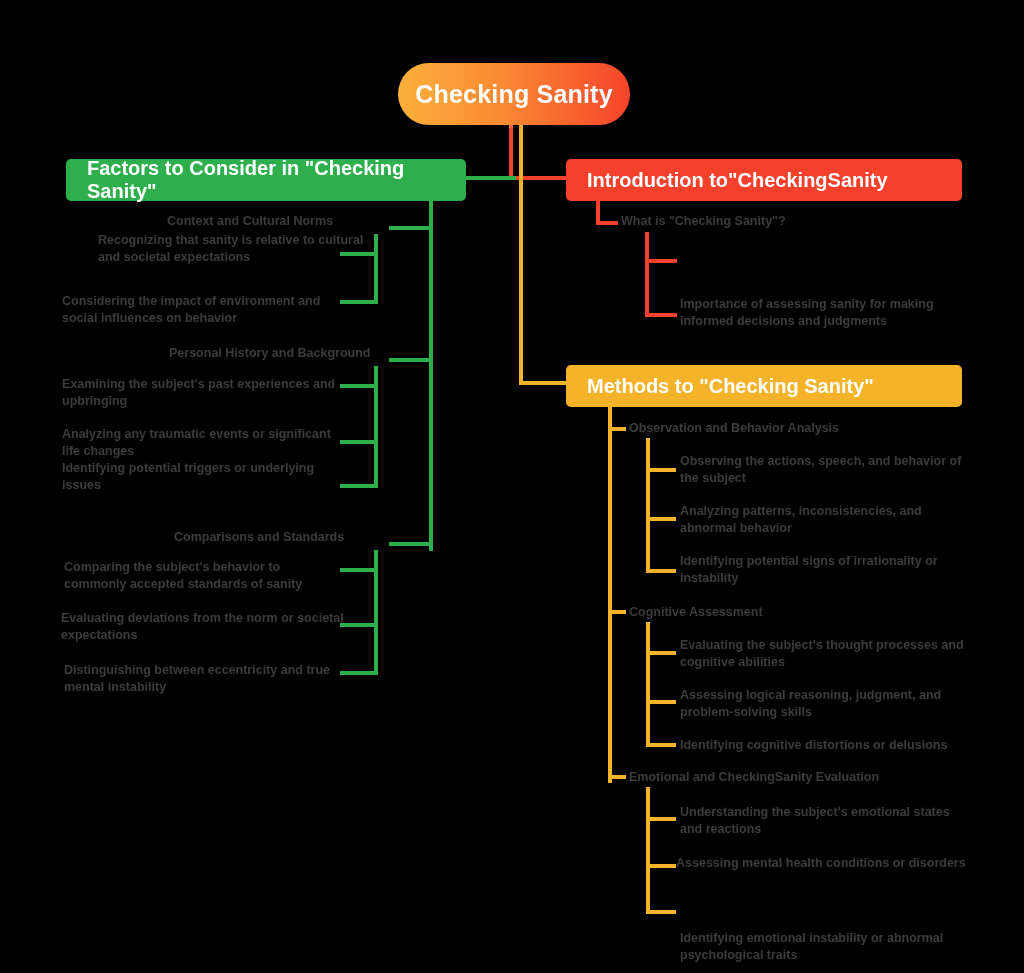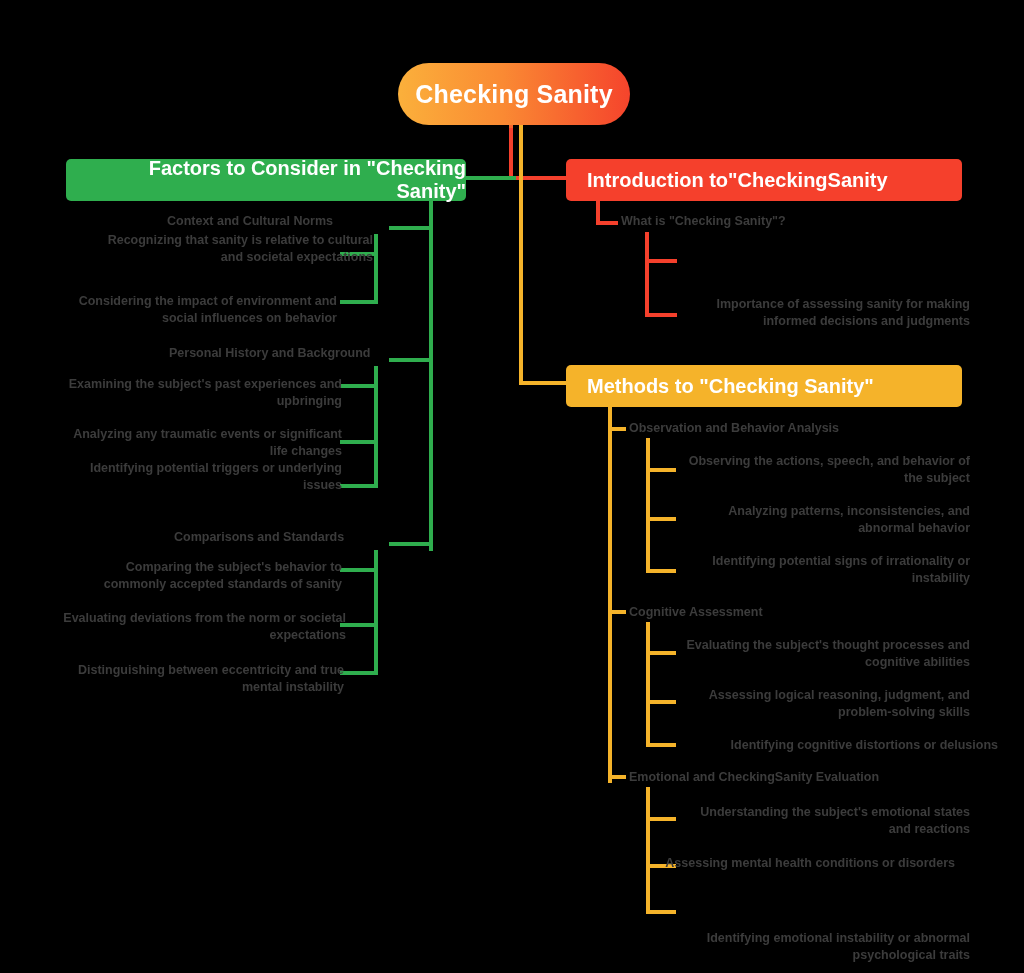--- a/index.html
+++ b/index.html
@@ -1,18 +1,18 @@
 <!DOCTYPE html>
 <html><head>
 <meta charset="utf-8">
 <style>
   html,body{margin:0;padding:0;background:#000;}
   body{width:1024px;height:973px;overflow:hidden;
        font-family:"Liberation Sans","DejaVu Sans",sans-serif;}
-  #map{position:relative;width:1024px;height:841px;background:#000;text-align:right;}
+  #map{position:relative;width:1024px;height:841px;background:#000;}
 
   .node{position:absolute;box-sizing:border-box;}
 
   
   #root{left:398px;top:63px;width:232px;height:62px;border-radius:31px;
         background:linear-gradient(90deg,#FBB03B 0%,#FA8A33 45%,#F5442C 100%);
         display:flex;align-items:center;justify-content:center;}
   #root span{color:#fff;font-size:25px;font-weight:bold;letter-spacing:.2px;}
 
   
@@ -127,24 +127,24 @@
   <div class="leaf" style="left:680px;top:503px;width:290px;">Analyzing patterns, inconsistencies, and abnormal behavior</div>
   <div class="leaf" style="left:680px;top:553px;width:290px;">Identifying potential signs of irrationality or instability</div>
 
   <div class="topic" style="left:629px;top:605px;">Cognitive Assessment</div>
   <div class="ln v y" style="left:646px;top:622px;height:125px;"></div>
   <div class="ln h y" style="left:646px;top:651px;width:30px;"></div>
   <div class="ln h y" style="left:646px;top:700px;width:30px;"></div>
   <div class="ln h y" style="left:646px;top:743px;width:30px;"></div>
   <div class="leaf" style="left:680px;top:637px;width:290px;">Evaluating the subject's thought processes and cognitive abilities</div>
   <div class="leaf" style="left:680px;top:687px;width:290px;">Assessing logical reasoning, judgment, and problem-solving skills</div>
-  <div class="leaf" style="left:680px;top:737px;width:290px;margin-left:28px;">Identifying cognitive distortions or delusions</div>
+  <div class="leaf" style="left:680px;top:737px;width:290px;">Identifying cognitive distortions or delusions</div>
 
   <div class="topic" style="left:629px;top:770px;">Emotional and CheckingSanity Evaluation</div>
   <div class="ln v y" style="left:646px;top:787px;height:127px;"></div>
   <div class="ln h y" style="left:646px;top:817px;width:30px;"></div>
   <div class="ln h y" style="left:646px;top:864px;width:30px;"></div>
   <div class="ln h y" style="left:646px;top:910px;width:30px;"></div>
   <div class="leaf" style="left:680px;top:804px;width:290px;">Understanding the subject's emotional states and reactions</div>
-  <div class="leaf" style="left:660px;top:855px;width:295px;">Assessing mental health conditions or disorders</div>
+  <div class="leaf" style="left:676px;top:855px;width:295px;">Assessing mental health conditions or disorders</div>
   <div class="leaf" style="left:680px;top:930px;width:290px;">Identifying emotional instability or abnormal psychological traits</div>
 
 </div>
 
 </body></html>

